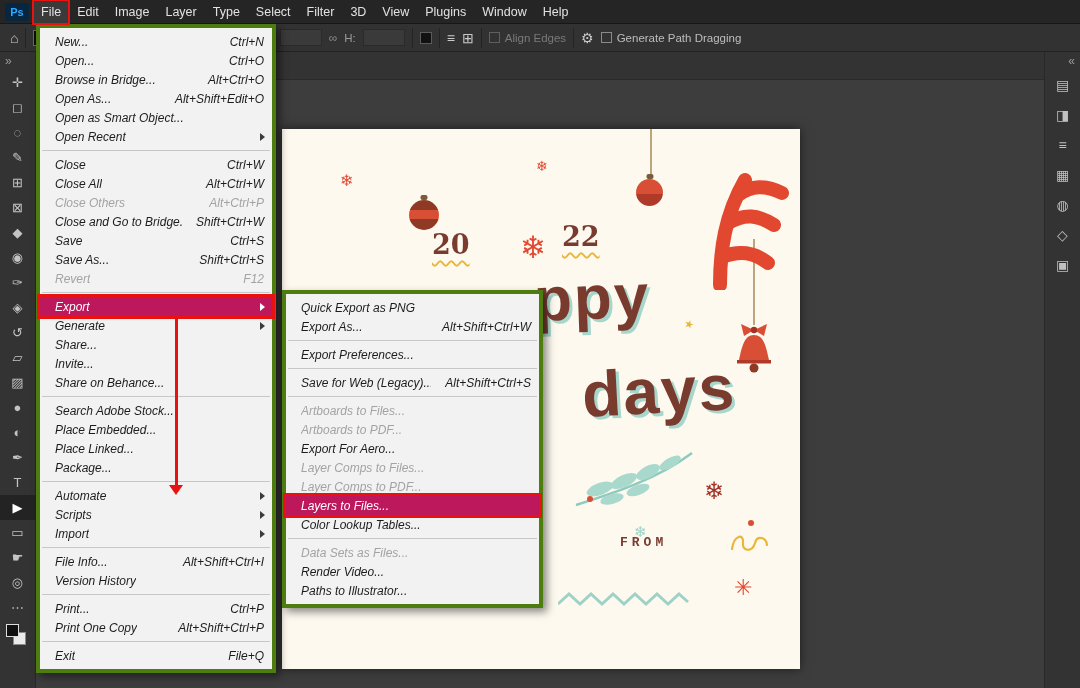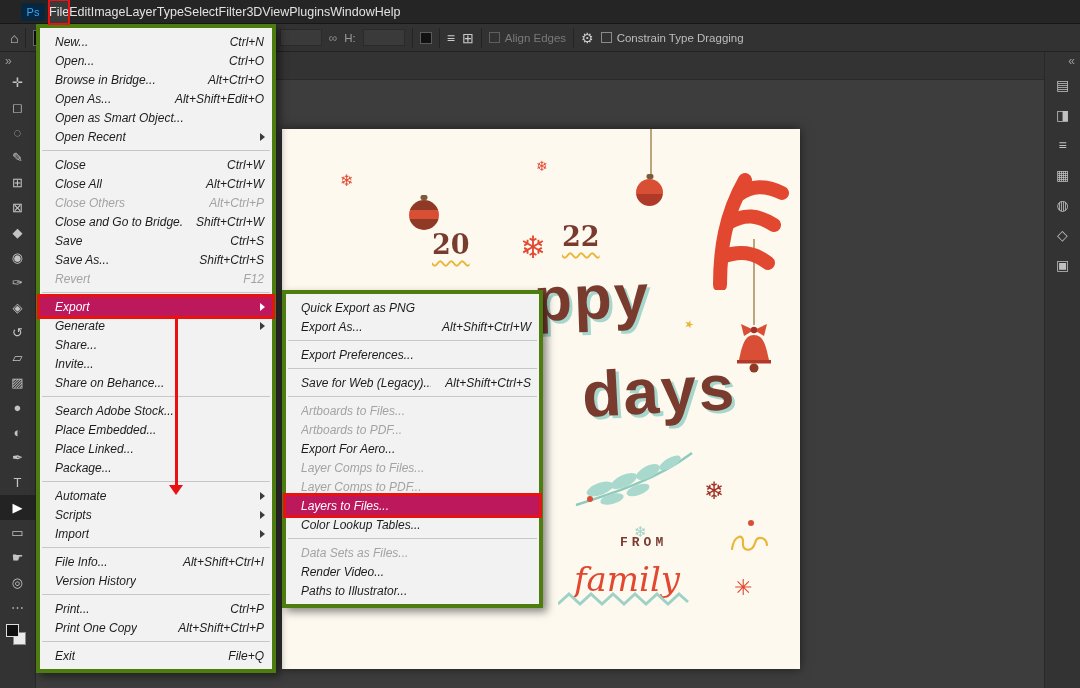--- a/index.html
+++ b/index.html
@@ -1,22 +1,22 @@
 <!DOCTYPE html>
 <html><head>
 <meta charset="utf-8">
 <style>
   * { margin:0; padding:0; box-sizing:border-box; }
   body { background:#222; font-family:"Liberation Sans", sans-serif; }
   .stage { position:relative; width:1080px; height:688px; background:#3d3d3d; overflow:hidden; user-select:none; }
 
   
   .menubar { position:absolute; left:0; top:0; width:1080px; height:24px; background:#252525; border-bottom:1px solid #171717; display:flex; align-items:center; z-index:20; }
-  .ps-logo { width:24px; height:18px; margin:0 4px 0 21px; background:#07263f; color:#31a8ff; font-size:11px; font-weight:normal; display:flex; align-items:center; justify-content:center; border-radius:3px; }
-  .mb-item { height:24px; line-height:24px; padding:0 0; color:#e2e2e2; font-size:12.5px; cursor:default; position:relative; }
+  .ps-logo { width:24px; height:18px; margin:0 4px 0 5px; background:#07263f; color:#31a8ff; font-size:11px; font-weight:bold; display:flex; align-items:center; justify-content:center; border-radius:3px; }
+  .mb-item { height:24px; line-height:24px; padding:0 8px; color:#e2e2e2; font-size:12.5px; cursor:default; position:relative; }
   .mb-item.annotated { outline:2px solid #e81212; outline-offset:-1px; background:#3a3a3a; }
 
   
   .optionsbar { position:absolute; left:0; top:24px; width:1080px; height:28px; background:#323232; border-bottom:1px solid #222; display:flex; align-items:center; gap:7px; padding:0 10px; color:#bdbdbd; font-size:11.5px; z-index:5; }
   .ob-sep { width:1px; height:20px; background:#242424; }
   .ob-icon { color:#c9c9c9; font-size:14px; line-height:1; }
   .fill-swatch { width:24px; height:16px; background:#0d0d0d; border:1px solid #6a6a6a; }
   .stroke-swatch { width:26px; height:16px; background:#e9e9e9; border:4px solid #141414; outline:1px solid #6a6a6a; }
   .ob-dropdown { width:52px; height:18px; background:#2c2c2c; border:1px solid #454545; position:relative; display:flex; align-items:center; padding:0 4px; }
   .ob-dropdown .line { width:28px; height:2px; background:#8a8a8a; }
@@ -139,21 +139,20 @@
       </svg>
 
       <div class="abs from-text" style="left:338px; top:406px;">FROM</div>
 
       <svg class="abs" style="left:448px; top:402px;" width="40" height="24" viewBox="0 0 40 24">
         <path d="M2,18 C4,4 14,2 13,12 C12,20 22,22 25,12 C27,4 36,6 37,14" fill="none" stroke="#e9b63a" stroke-width="2.2" stroke-linecap="round"></path>
       </svg>
 
       <div class="abs red-dot" style="left:466px; top:391px;"></div>
 
-      <div class="abs family-text" style="left:292px; top:430px;">family</div>
 
       <svg class="abs" style="left:276px; top:462px;" width="132" height="16" viewBox="0 0 132 16">
         <polyline points="0,13 11,3 22,13 33,3 44,13 55,3 66,13 77,3 88,13 99,3 110,13 121,3 130,11" fill="none" stroke="#9fd2c6" stroke-width="3"></polyline>
       </svg>
 
       <div class="abs starburst" style="left:452px; top:448px;">✳</div>
     </div>
   </div>
 
   <div class="tabstrip"></div>
@@ -210,21 +209,21 @@
     <span class="ob-icon">⊞</span>
     <div class="ob-sep"></div>
     <div class="dim" style="display:flex; align-items:center; gap:5px;">
       <div class="checkbox"></div>
       <span>Align Edges</span>
     </div>
     <div class="ob-sep"></div>
     <span class="ob-icon">⚙</span>
     <div style="display:flex; align-items:center; gap:5px;">
       <div class="checkbox"></div>
-      <span>Constrain Type Dragging</span>
+      <span>Generate Path Dragging</span>
     </div>
   </div>
 
   <div class="toolstrip">
     <div class="strip-chevron">»</div>
     <div>
 
         <div class="tool">
           <span>✛</span>
         </div>

